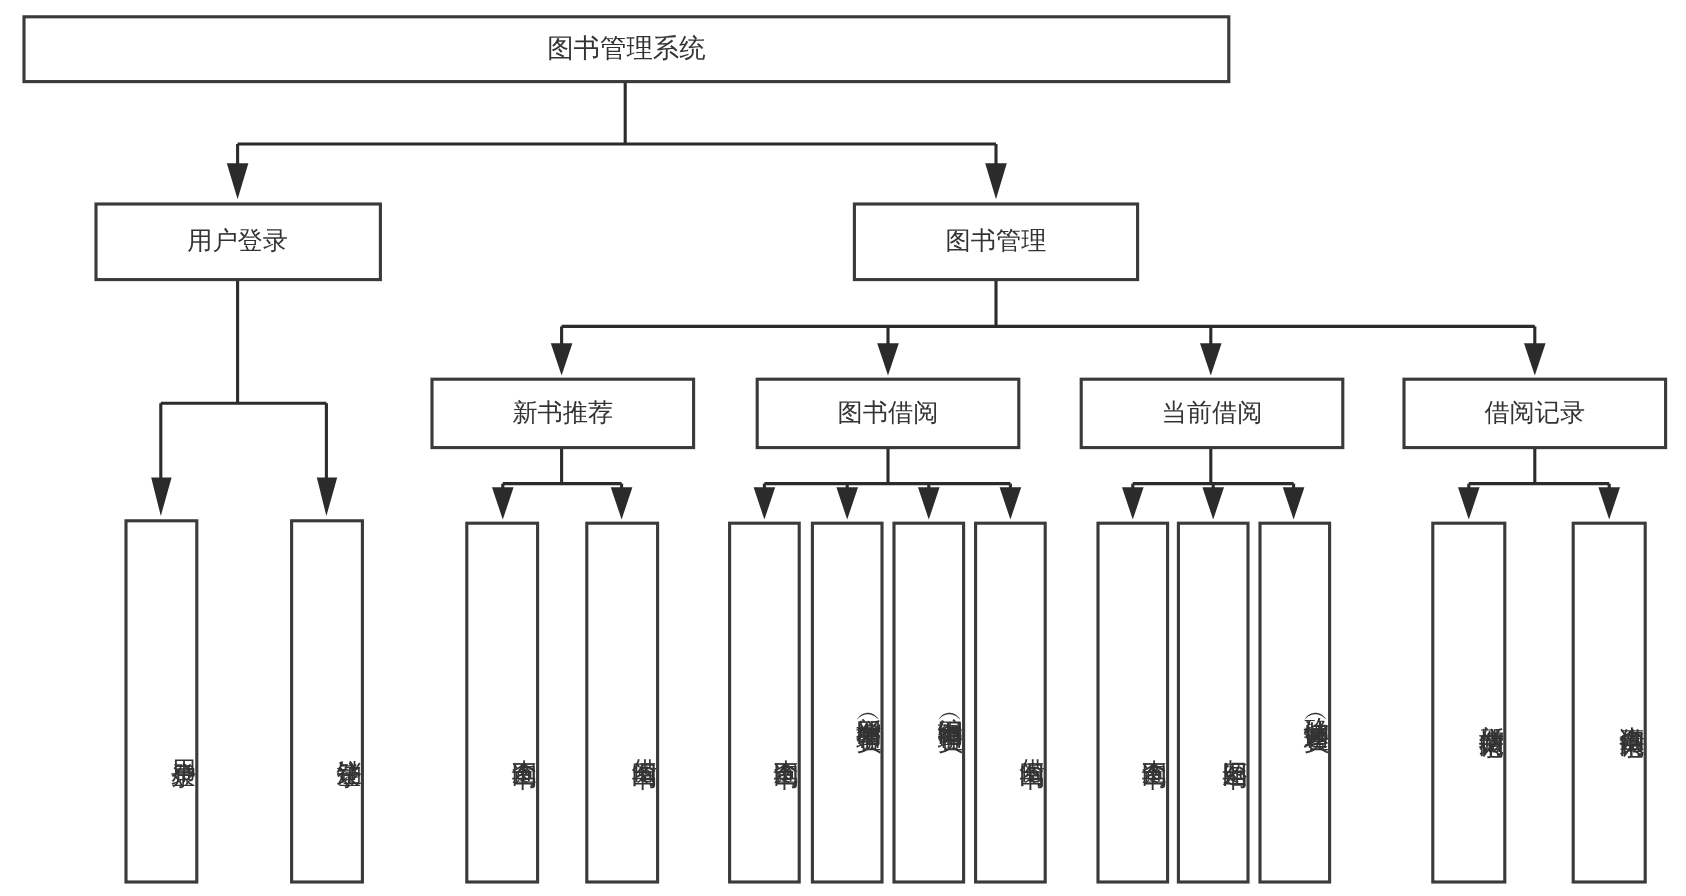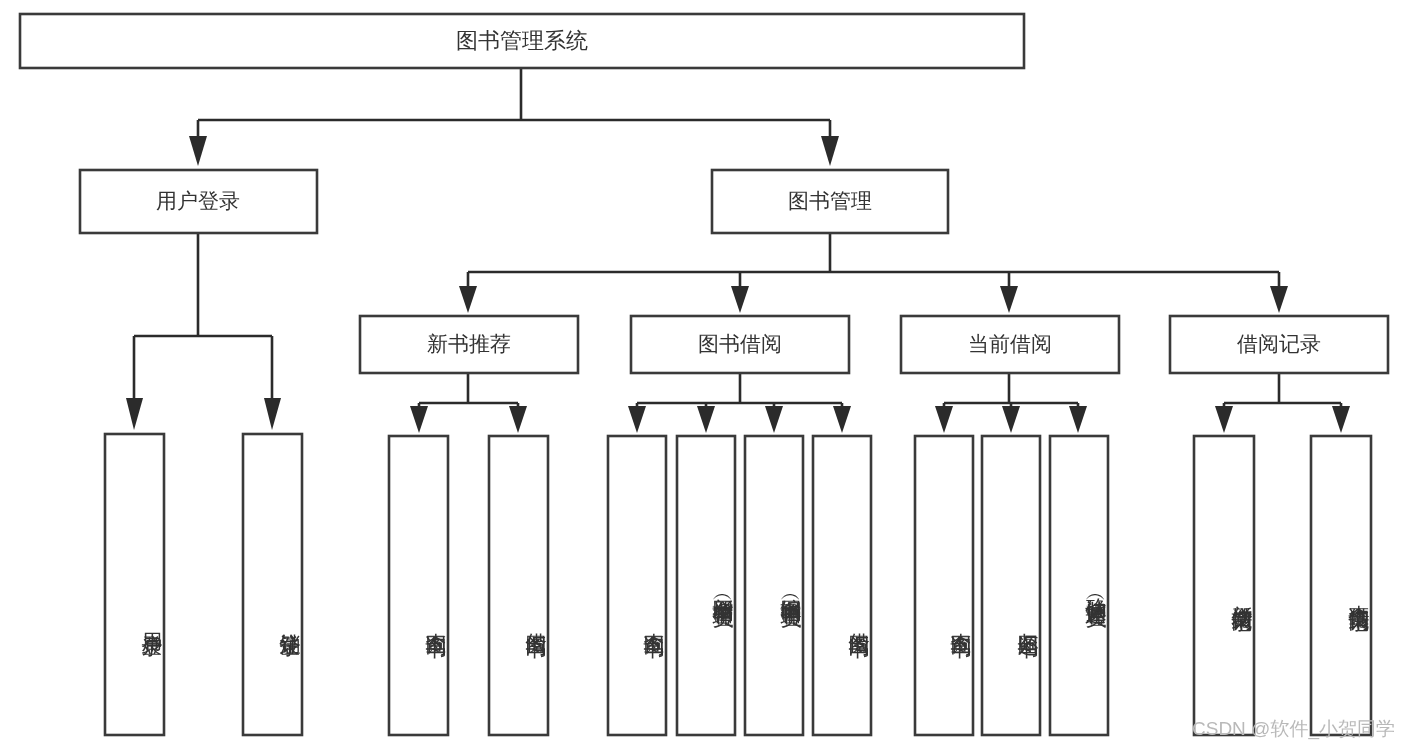--- a/index.html
+++ b/index.html
@@ -232,15 +232,14 @@
   <div class="leaf-label" style="left:745px; top:443px; width:58px; height:290px;">编辑图书（管理员）</div>
   <div class="leaf-label" style="left:813px; top:504px; width:58px; height:230px;">借阅图书</div>
 
   <div class="leaf-label" style="left:915px; top:504px; width:58px; height:230px;">查询图书</div>
   <div class="leaf-label" style="left:982px; top:504px; width:58px; height:230px;">归还图书</div>
   <div class="leaf-label" style="left:1050px; top:443px; width:58px; height:290px;">确认归还（管理员）</div>
 
   <div class="leaf-label" style="left:1194px; top:455px; width:60px; height:275px;">新增借阅记录</div>
   <div class="leaf-label" style="left:1311px; top:455px; width:60px; height:275px;">查询借阅记录</div>
 
-  <div class="watermark" style="left:1192px; top:716px;">CSDN @软件_小贺同学</div>
 
 </div>
 
 </body></html>

